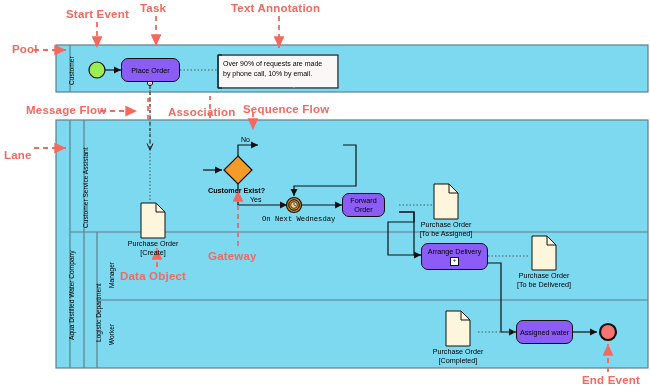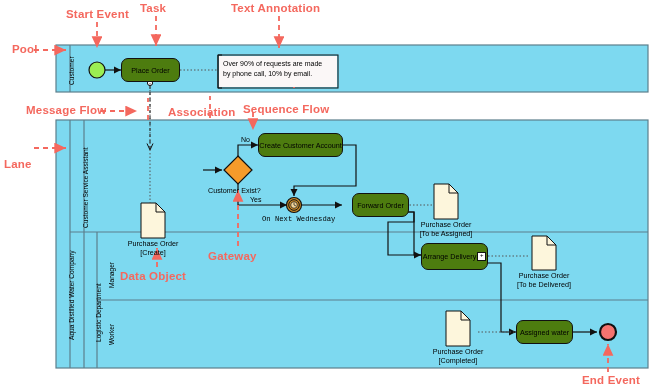--- a/index.html
+++ b/index.html
@@ -7,21 +7,21 @@
        font-family:"Liberation Sans",sans-serif;}
   #stage{position:relative;width:650px;height:389px;}
   svg{position:absolute;left:0;top:0;}
   .anno{position:absolute;color:#f4685e;font-weight:bold;font-size:11.5px;
         letter-spacing:.2px;white-space:nowrap;}
   .nodelabel{position:absolute;white-space:nowrap;font-size:7.2px;color:#000;
              text-align:center;line-height:1.25;}
   .flowlabel{position:absolute;white-space:nowrap;font-size:7px;color:#000;}
   .lanetext{position:absolute;white-space:nowrap;font-size:6.6px;color:#000;
             transform-origin:0 0;transform:rotate(-90deg);}
-  .taskbox{position:absolute;background:#4d7c0f;border:1.2px solid #111;
+  .taskbox{position:absolute;background:#8b5cf6;border:1.2px solid #111;
            border-radius:7px;box-sizing:border-box;display:flex;
            align-items:center;justify-content:center;font-size:7.2px;color:#000;
            text-align:center;}
   .annobox{position:absolute;background:#fbf7f7;box-sizing:border-box;
            font-size:7px;color:#000;padding:3px 4px 0 4px;line-height:1.45;}
 </style>
 </head>
 <body>
 
 <div id="stage">
@@ -141,40 +141,39 @@
       <line x1="238" y1="246" x2="238" y2="190" marker-end="url(#arR)"></line>
       <line x1="608" y1="372" x2="608" y2="344" marker-end="url(#arR)"></line>
       <line x1="253" y1="112" x2="253" y2="130" marker-end="url(#arR)"></line>
       <line x1="101" y1="111" x2="137" y2="111" marker-end="url(#arR)"></line>
     </g>
   </svg>
 
   <div class="taskbox" style="left:121px;top:58px;width:59px;height:24px;">Place Order</div>
 
 
-  <div class="taskbox" style="left:258px;top:133px;width:85px;height:24px;">Create Customer Account</div>
-
-  <div class="taskbox" style="left:352px;top:193px;width:57px;height:24px;">Forward Order</div>
+
+  <div class="taskbox" style="left:342px;top:193px;width:43px;height:24px;">Forward Order</div>
 
   <div class="taskbox" style="left:421px;top:243px;width:67px;height:27px;
-              flex-direction:row;gap:1px;">
+              flex-direction:column;gap:1px;">
     <span>Arrange Delivery</span>
     <span style="display:inline-block;width:7px;height:7px;border:1px solid #111;
                  background:#fff;position:relative;line-height:5px;font-size:6px;
                  text-align:center;">+</span>
   </div>
 
   <div class="taskbox" style="left:516px;top:320px;width:57px;height:24px;">Assigned water</div>
 
   <div class="annobox" style="left:219px;top:56px;width:118px;height:31px;">
     <div>Over 90% of requests are made</div>
     <div>by phone call, 10% by email.</div>
   </div>
 
-  <div class="nodelabel" style="left:208px;top:186px;">Customer Exist?</div>
+  <div class="nodelabel" style="left:208px;top:186px;font-weight:bold;">Customer Exist?</div>
   <div class="flowlabel" style="left:241px;top:136px;">No</div>
   <div class="flowlabel" style="left:250px;top:196px;">Yes</div>
   <div class="nodelabel" style="left:262px;top:215px;font-family:Liberation Mono, monospace;">On Next Wednesday</div>
 
   <div class="nodelabel" style="left:123px;top:239px;width:60px;">
     <span>Purchase Order</span><br>
     <span>[Create]</span>
   </div>
   <div class="nodelabel" style="left:413px;top:220px;width:66px;">
     <span>Purchase Order</span><br>
@@ -196,18 +195,18 @@
   <div class="lanetext" style="left:108px;top:288px;">Manager</div>
   <div class="lanetext" style="left:108px;top:345px;">Worker</div>
 
   <div class="anno" style="left:4px;top:43px;padding-left:8px;">Pool</div>
   <div class="anno" style="left:66px;top:8px;">Start Event</div>
   <div class="anno" style="left:140px;top:2px;">Task</div>
   <div class="anno" style="left:231px;top:2px;">Text Annotation</div>
   <div class="anno" style="left:26px;top:104px;">Message Flow</div>
   <div class="anno" style="left:168px;top:106px;">Association</div>
   <div class="anno" style="left:243px;top:103px;">Sequence Flow</div>
-  <div class="anno" style="left:4px;top:158px;">Lane</div>
+  <div class="anno" style="left:4px;top:149px;">Lane</div>
   <div class="anno" style="left:120px;top:270px;">Data Object</div>
   <div class="anno" style="left:208px;top:250px;">Gateway</div>
   <div class="anno" style="left:582px;top:374px;">End Event</div>
 
 </div>
 
 </body></html>

